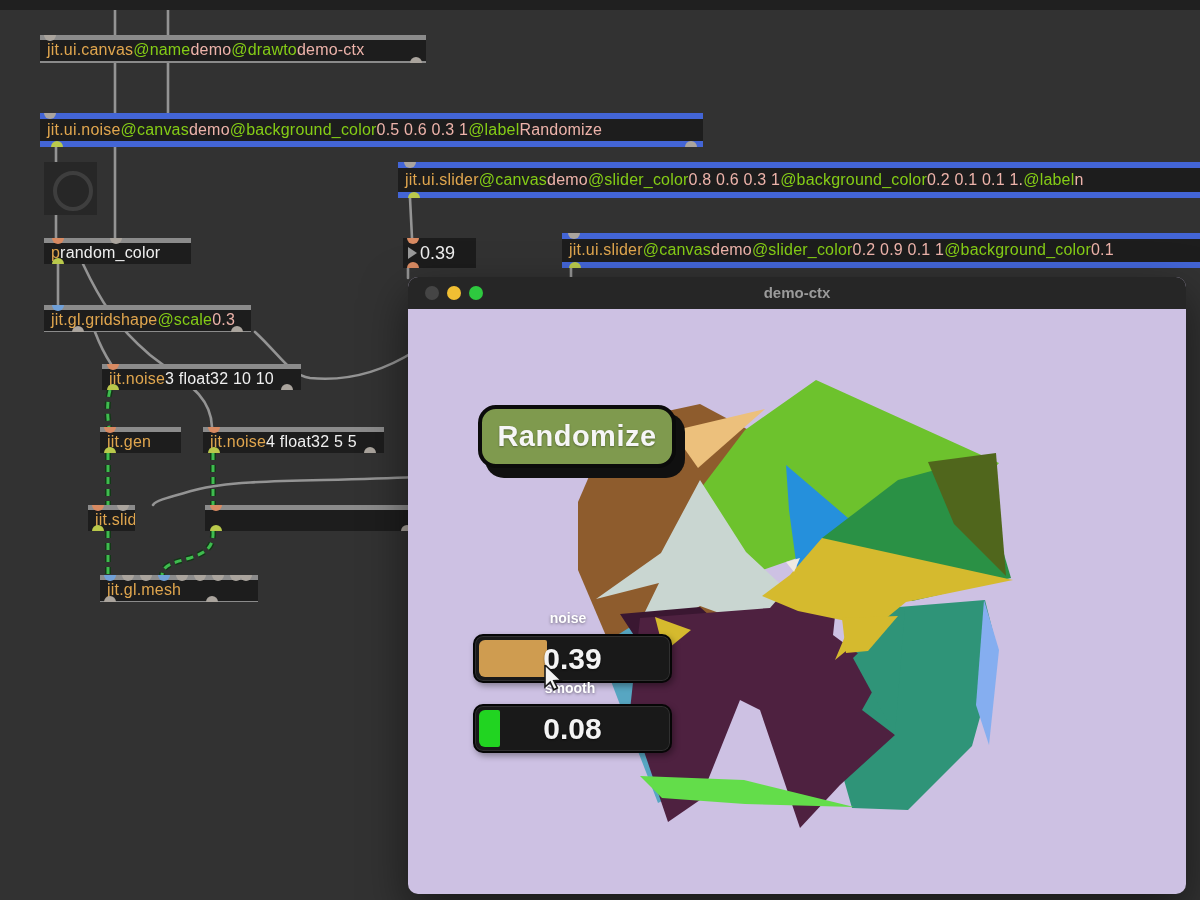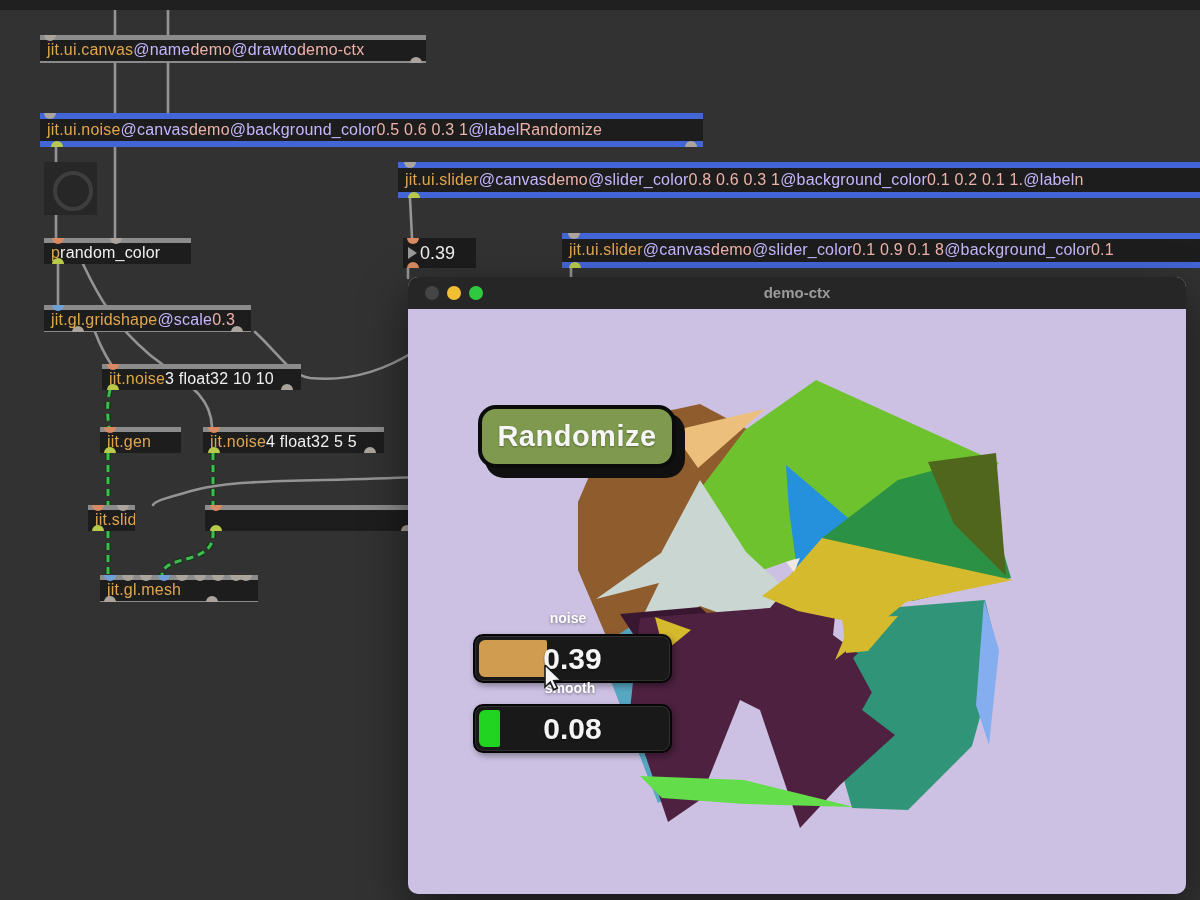--- a/index.html
+++ b/index.html
@@ -6,21 +6,21 @@
   #stage{position:relative;width:1200px;height:900px;background:#323232;overflow:hidden;
          font-family:"Liberation Sans",sans-serif;margin-top:10px;}
   svg.cords{position:absolute;left:0;top:0;z-index:1;}
   
   .box{position:absolute;z-index:2;background:#1d1d1d;display:flex;flex-direction:column;
        overflow:hidden;white-space:nowrap;box-sizing:border-box;}
   .box .bar{height:5px;background:#8b8b8b;flex:0 0 auto;}
   .box.sel .bar{background:#4365d6;height:6px;}
   .box .txt{flex:1 1 auto;display:flex;align-items:center;padding:1px 7px 2px 7px;
             font-size:16px;letter-spacing:.2px;}
-  .tk-obj{color:#e0a64e;} .tk-attr{color:#c4b5fd;} .tk-val{color:#edb3aa;} .tk-plain{color:#f0f0f0;}
+  .tk-obj{color:#e0a64e;} .tk-attr{color:#84cc16;} .tk-val{color:#edb3aa;} .tk-plain{color:#f0f0f0;}
   .nub{position:absolute;width:12px;height:6px;background:#aaa49d;z-index:3;}
   .nub.in{top:0;border-radius:0 0 7px 7px;}
   .nub.out{bottom:0;border-radius:7px 7px 0 0;}
   .nub.hot{background:#d88a62;} .nub.mtx{background:#b9c94b;} .nub.blu{background:#70a0d8;}
   
   #uibutton{position:absolute;left:44px;top:152px;width:53px;height:53px;background:#272727;z-index:2;}
   #uibutton .ring{position:absolute;left:50%;top:50%;width:32px;height:32px;margin:-18px 0 0 -18px;
         border:4px solid #3e3e3e;border-radius:50%;}
   
   #flonum{position:absolute;left:403px;top:228px;width:73px;height:30px;background:#1c1c1c;
@@ -225,37 +225,37 @@
 
   <div class="box sel" style="left:398px;top:152px;width:802px;height:36px">
     <div class="bar"></div>
       <div class="txt">
         <span class="tk-obj">jit.ui.slider</span> 
         <span class="tk-attr">@canvas</span> 
         <span class="tk-val">demo</span> 
         <span class="tk-attr">@slider_color</span> 
         <span class="tk-val">0.8 0.6 0.3 1</span> 
         <span class="tk-attr">@background_color</span> 
-        <span class="tk-val">0.1 0.2 0.1 1.</span> 
+        <span class="tk-val">0.2 0.1 0.1 1.</span> 
         <span class="tk-attr">@label</span> 
         <span class="tk-val">n</span>
       </div>
       <div class="bar"></div>
     <div class="nub in" style="left:6px"></div>
     <div class="nub out mtx" style="left:10px"></div>
   </div>
 
   <div class="box sel" style="left:562px;top:223px;width:638px;height:35px">
     <div class="bar"></div>
       <div class="txt">
         <span class="tk-obj">jit.ui.slider</span> 
         <span class="tk-attr">@canvas</span> 
         <span class="tk-val">demo</span> 
         <span class="tk-attr">@slider_color</span> 
-        <span class="tk-val">0.1 0.9 0.1 8</span> 
+        <span class="tk-val">0.2 0.9 0.1 1</span> 
         <span class="tk-attr">@background_color</span> 
         <span class="tk-val">0.1</span>
       </div>
       <div class="bar"></div>
     <div class="nub in" style="left:6px"></div>
     <div class="nub out mtx" style="left:7px"></div>
   </div>
 
   <div id="flonum">
     <div class="tri"></div>

